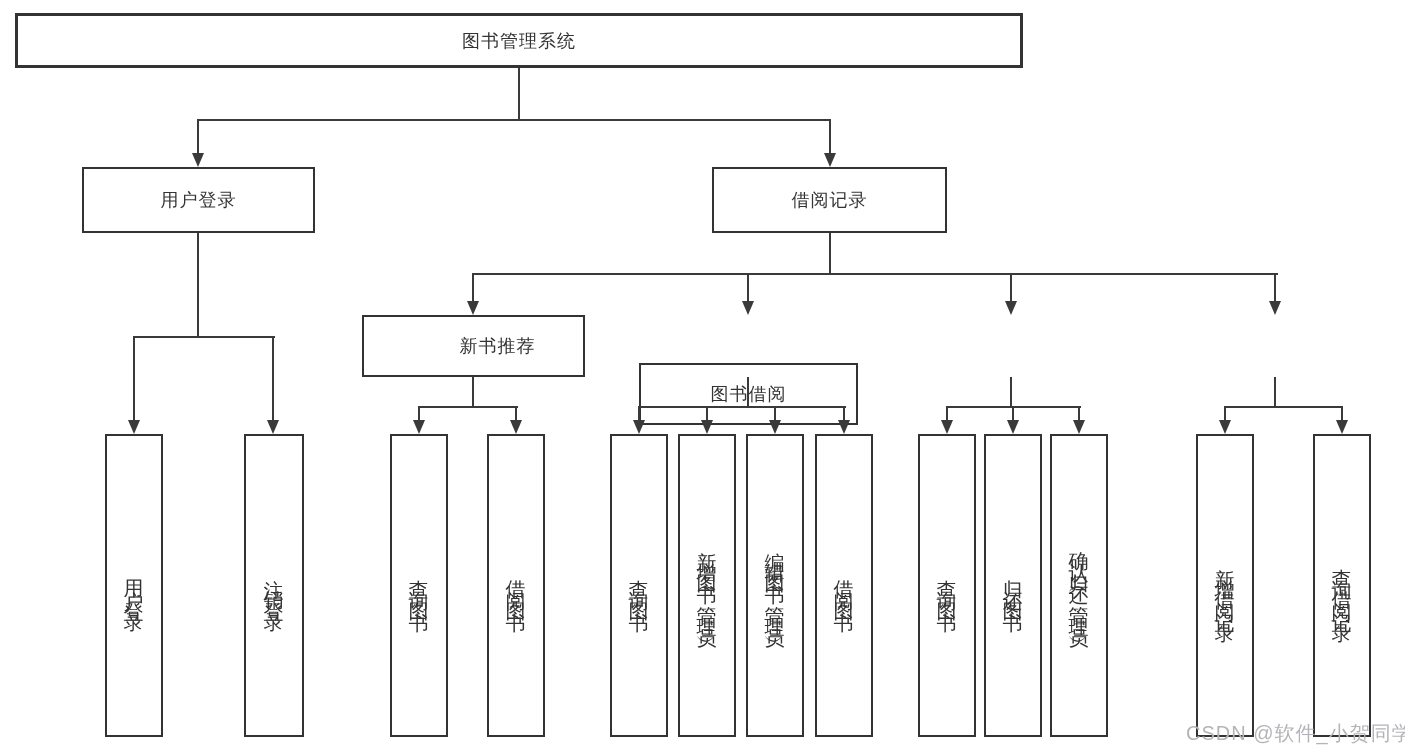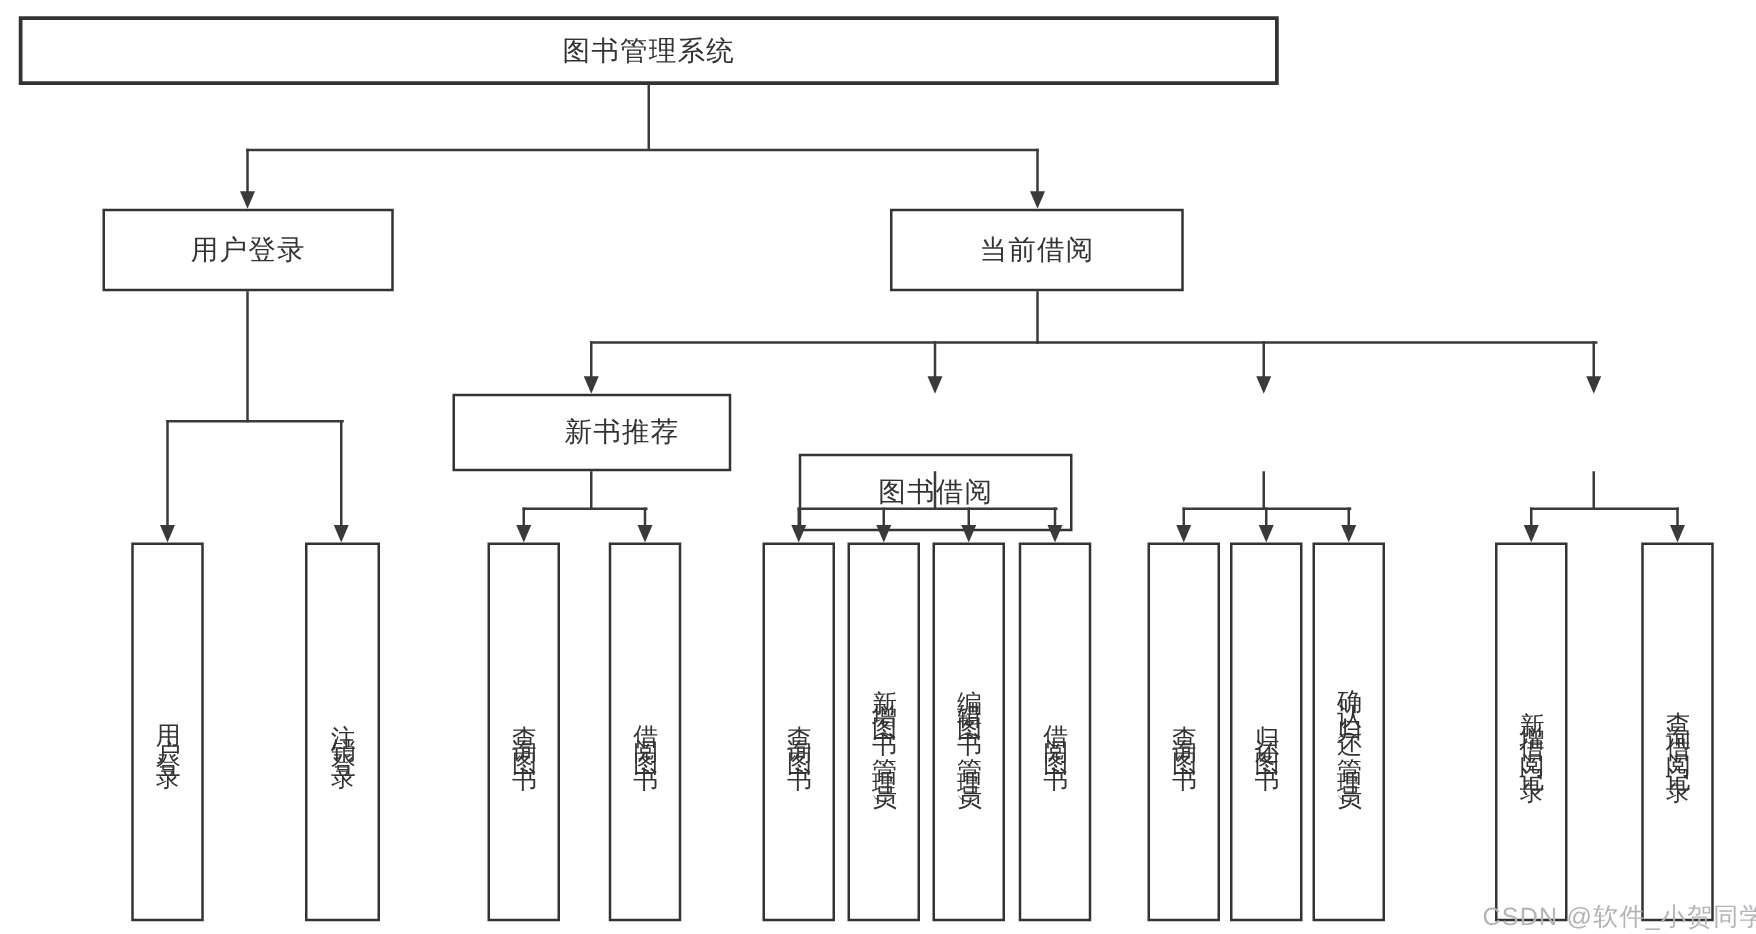--- a/index.html
+++ b/index.html
@@ -16,21 +16,21 @@
   }
   .box{
     position:absolute;
     box-sizing:border-box;
     border:2px solid #333333;
     background:#ffffff;
     display:flex;
     align-items:center;
     justify-content:center;
     color:#333333;
-    font-size:22px;
+    font-size:18px;
     letter-spacing:1px;
   }
   .root-box{border-width:3px;}
   .vbox{
     position:absolute;
     box-sizing:border-box;
     border:2px solid #333333;
     background:#ffffff;
     display:flex;
     align-items:center;
@@ -80,21 +80,21 @@
   <div class="line" style="left:197px;top:119px;width:634px;height:2px;"></div>
   <div class="line" style="left:197px;top:119px;width:2px;height:36px;"></div>
   <div class="arrow" style="left:192px;top:153px;"></div>
   <div class="line" style="left:829px;top:119px;width:2px;height:36px;"></div>
   <div class="arrow" style="left:824px;top:153px;"></div>
 
   <div class="box" style="left:82px;top:167px;width:233px;height:66px;">
     <span>用户登录</span>
   </div>
   <div class="box" style="left:712px;top:167px;width:235px;height:66px;">
-    <span>当前借阅</span>
+    <span>借阅记录</span>
   </div>
 
   <div class="line" style="left:197px;top:233px;width:2px;height:105px;"></div>
   <div class="line" style="left:133px;top:336px;width:142px;height:2px;"></div>
   <div class="line" style="left:133px;top:336px;width:2px;height:86px;"></div>
   <div class="arrow" style="left:128px;top:420px;"></div>
   <div class="line" style="left:272px;top:336px;width:2px;height:86px;"></div>
   <div class="arrow" style="left:267px;top:420px;"></div>
 
   <div class="line" style="left:829px;top:233px;width:2px;height:42px;"></div>

